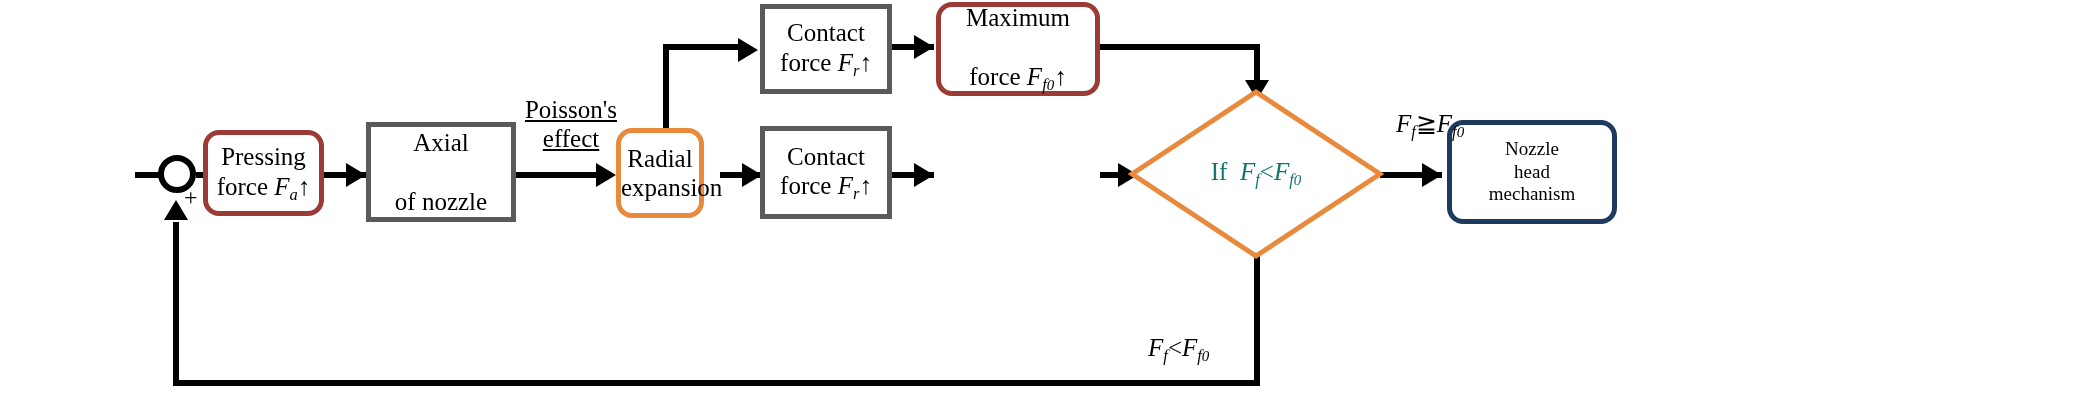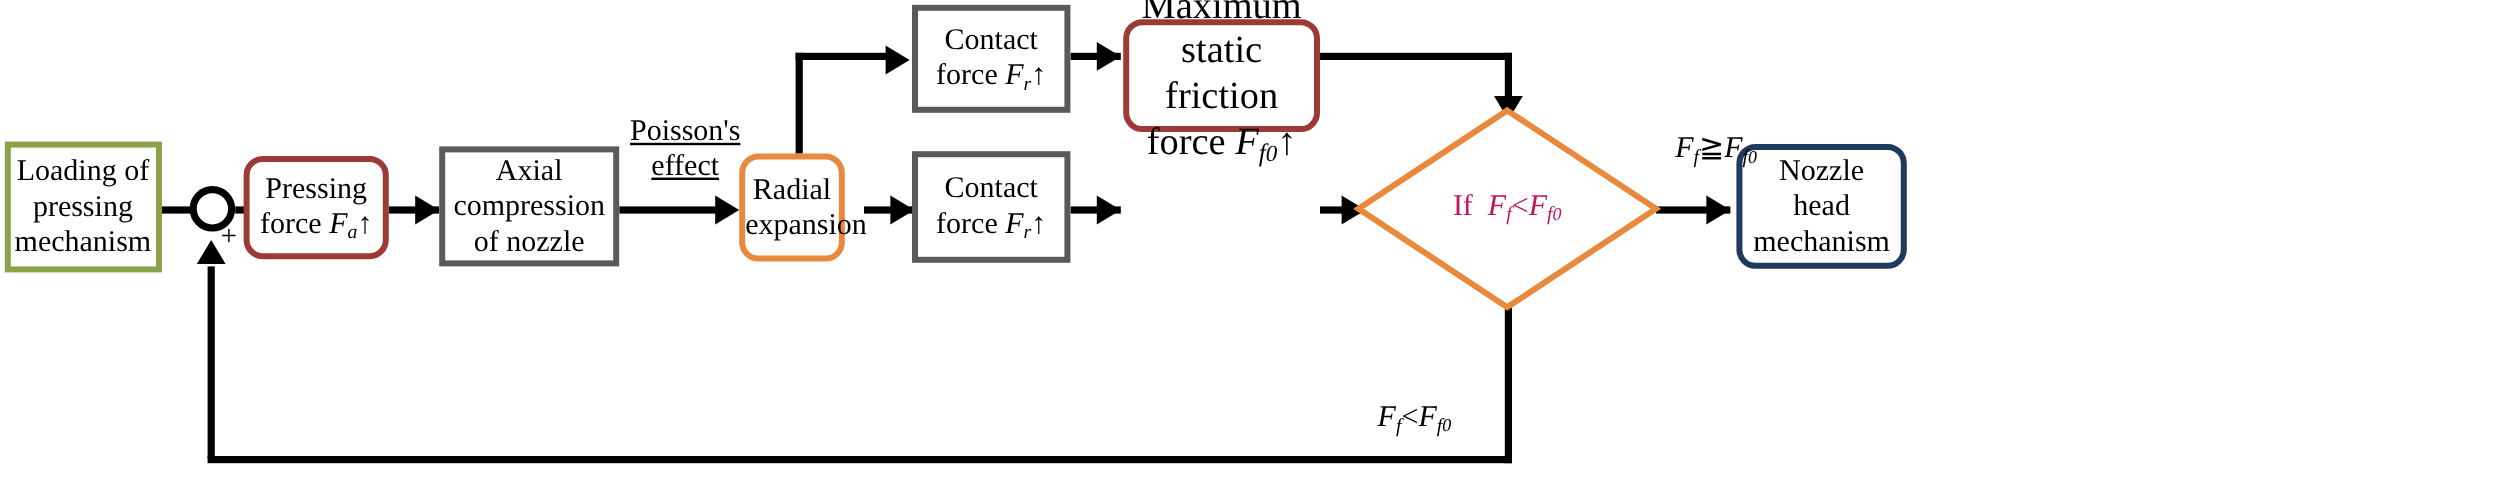--- a/index.html
+++ b/index.html
@@ -80,21 +80,21 @@
 
   .diamond-wrap {
     position: absolute;
     z-index: 4;
   }
   .diamond-wrap svg { display: block; }
   .diamond-label {
     position: absolute;
     width: 100%;
     text-align: center;
-    color: #be185d;
+    color: #0f766e;
   }
 
   .sub { font-size: 0.66em; vertical-align: -0.28em; font-style: italic; }
   .sub0 { font-size: 0.60em; vertical-align: -0.30em; font-style: italic; }
   .ital { font-style: italic; }
   .up-arrow { font-style: normal; }
 </style>
 </head>
 <body>
 
@@ -131,42 +131,35 @@
   <div class="arrow right" style="left:1118px; top:163px;"></div>
 
   <div class="edge h" style="left:1380px; top:172px; width:62px;"></div>
   <div class="arrow right" style="left:1422px; top:163px;"></div>
 
   <div class="edge v" style="left:1254px; top:256px; height:130px;"></div>
   <div class="edge h" style="left:173px; top:380px; width:1087px;"></div>
   <div class="edge v" style="left:173px; top:222px; height:160px;"></div>
   <div class="arrow up" style="left:164px; top:200px;"></div>
 
-  <div class="node sq" style="left:4px; top:118px; width:131px; height:109px; border-width:5px; border-color:#8BA24B; font-size:25px;">
-    <span class="txt">
-      <span>Loading of</span><br>
-      <span>pressing</span><br>
-      <span>mechanism</span>
-    </span>
-  </div>
 
   <div class="junction" style="left:158px; top:155px; width:38px; height:38px;"></div>
   <div class="elabel" style="left:184px; top:184px; font-size:24px;">+</div>
 
   <div class="node rnd" style="left:203px; top:130px; width:121px; height:86px; border-width:5px; border-color:#9C3B35; font-size:25px;">
     <span class="txt">
       <span>Pressing</span><br>
       <span>force </span><span class="ital">F</span><span class="sub">a</span><span class="up-arrow">↑</span>
     </span>
   </div>
 
   <div class="node sq" style="left:366px; top:122px; width:150px; height:100px; border-width:5px; border-color:#5A5A5A; font-size:25px;">
     <span class="txt">
       <span>Axial</span><br>
-      <span>compression</span><br>
+      <br>
       <span>of nozzle</span>
     </span>
   </div>
 
   <div class="elabel" style="left:516px; top:96px; width:110px; font-size:25px;text-decoration:underline;">
     <span>Poisson's</span><br>
     <span>effect</span>
   </div>
 
   <div class="node rnd" style="left:616px; top:128px; width:88px; height:90px; border-width:5px; border-color:#E8893C; font-size:25px;">
@@ -176,24 +169,24 @@
     </span>
   </div>
 
   <div class="node sq" style="left:760px; top:4px; width:132px; height:90px; border-width:5px; border-color:#5A5A5A; font-size:25px;">
     <span class="txt">
       <span>Contact</span><br>
       <span>force </span><span class="ital">F</span><span class="sub">r</span><span class="up-arrow">↑</span>
     </span>
   </div>
 
-  <div class="node rnd" style="left:936px; top:16px; width:164px; height:94px; border-width:5px; border-color:#9C3B35; font-size:32px;">
+  <div class="node rnd" style="left:936px; top:2px; width:164px; height:94px; border-width:5px; border-color:#9C3B35; font-size:25px;">
     <span class="txt">
       <span>Maximum</span><br>
-      <span>static friction</span><br>
+      <br>
       <span>force </span><span class="ital">F</span><span class="sub">f</span><span class="sub0">0</span><span class="up-arrow">↑</span>
     </span>
   </div>
 
   <div class="node sq" style="left:760px; top:126px; width:132px; height:93px; border-width:5px; border-color:#5A5A5A; font-size:25px;">
     <span class="txt">
       <span>Contact</span><br>
       <span>force </span><span class="ital">F</span><span class="sub">r</span><span class="up-arrow">↑</span>
     </span>
   </div>
@@ -210,21 +203,21 @@
   </div>
 
   <div class="elabel" style="left:1396px; top:110px; font-size:25px;">
     <span class="ital">F</span><span class="sub">f</span><span>≧</span><span class="ital">F</span><span class="sub">f</span><span class="sub0">0</span>
   </div>
 
   <div class="elabel" style="left:1148px; top:334px; font-size:25px;">
     <span class="ital">F</span><span class="sub">f</span><span>&lt;</span><span class="ital">F</span><span class="sub">f</span><span class="sub0">0</span>
   </div>
 
-  <div class="node rnd" style="left:1447px; top:120px; width:142px; height:104px; border-width:5px; border-color:#1F3A5F; font-size:25px;justify-content:flex-end;">
+  <div class="node rnd" style="left:1447px; top:120px; width:170px; height:104px; border-width:5px; border-color:#1F3A5F; font-size:19px;justify-content:flex-end;">
     <span class="txt">
       <span>Nozzle</span><br>
       <span>head</span><br>
       <span>mechanism</span>
     </span>
   </div>
 
 </div>
 
 </body></html>

